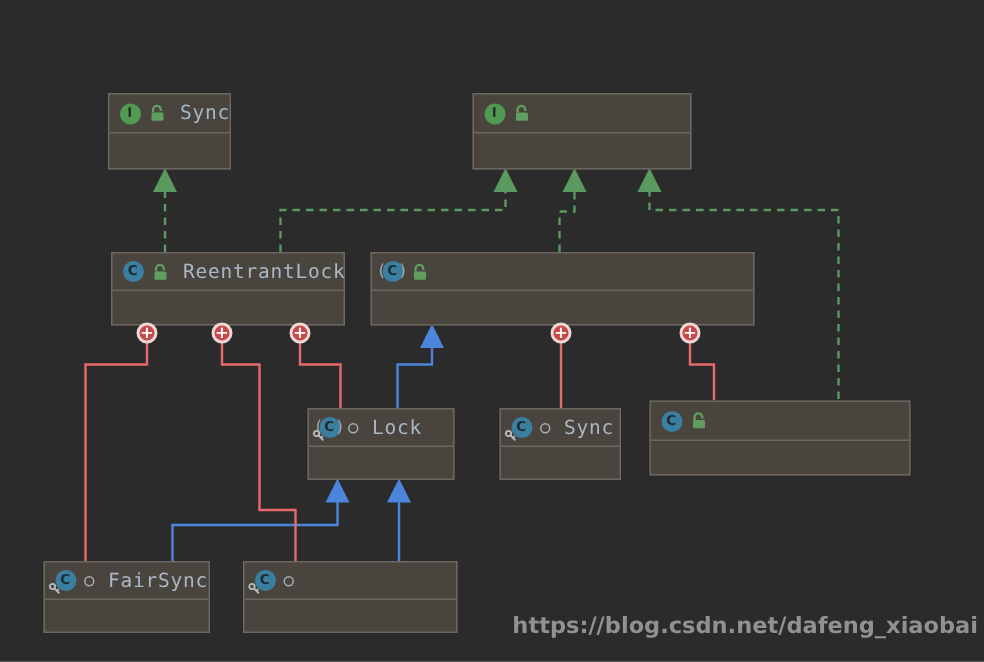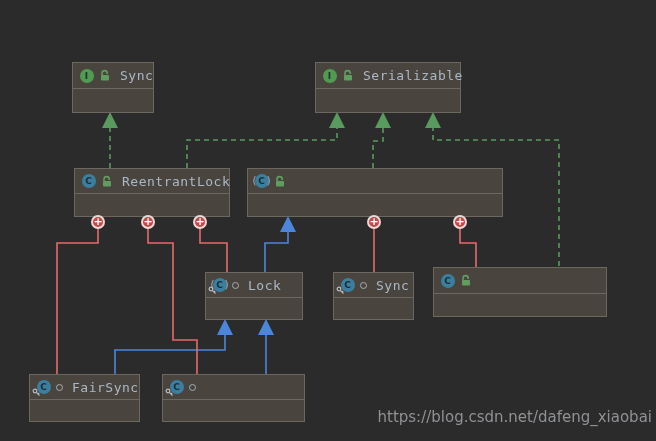--- a/index.html
+++ b/index.html
@@ -53,21 +53,21 @@
   }
 
   .pm {
     position:absolute; width:14px; height:14px; box-sizing:border-box;
     background:#c64848; border:2px solid #f0d6d4; border-radius:50%;
     color:#ffffff; font:bold 11px/10px "DejaVu Sans",sans-serif; text-align:center;
   }
 
   #watermark {
     position:absolute; right:4px; top:408px;
-    font-family:"DejaVu Sans",sans-serif; font-size:15px; color:#8f9194;
+    font-family:"DejaVu Sans",sans-serif; font-size:15px; color:#8f9194;font-weight:bold;
   }
 </style>
 </head>
 <body>
 
 <div id="canvas">
 
   <svg id="edges">
 
     <g>
@@ -124,21 +124,20 @@
     <div class="hdr" style="height:26px">
       <span class="icn iface">
           <span class="circ">I</span>
         </span>
       <span class="vis">
         <svg width="12" height="13" viewBox="0 0 12 13">
             <path d="M3 6 V4.2 a2.6 2.6 0 0 1 5.2 0 L8.2 5" fill="none" stroke="#5f9e5f" stroke-width="1.6"></path>
             <rect x="2" y="6" width="8" height="5.5" rx="1" fill="#5f9e5f"></rect>
           </svg>
       </span>
-      <span class="lbl">Serializable</span>
     </div>
     <div class="bdy"></div>
   </div>
 
   <div class="node" style="left:74px;top:168px;width:156px;height:49px">
     <div class="hdr">
       <span class="icn cls">
           <span class="circ">C</span>
         </span>
       <span class="vis">

